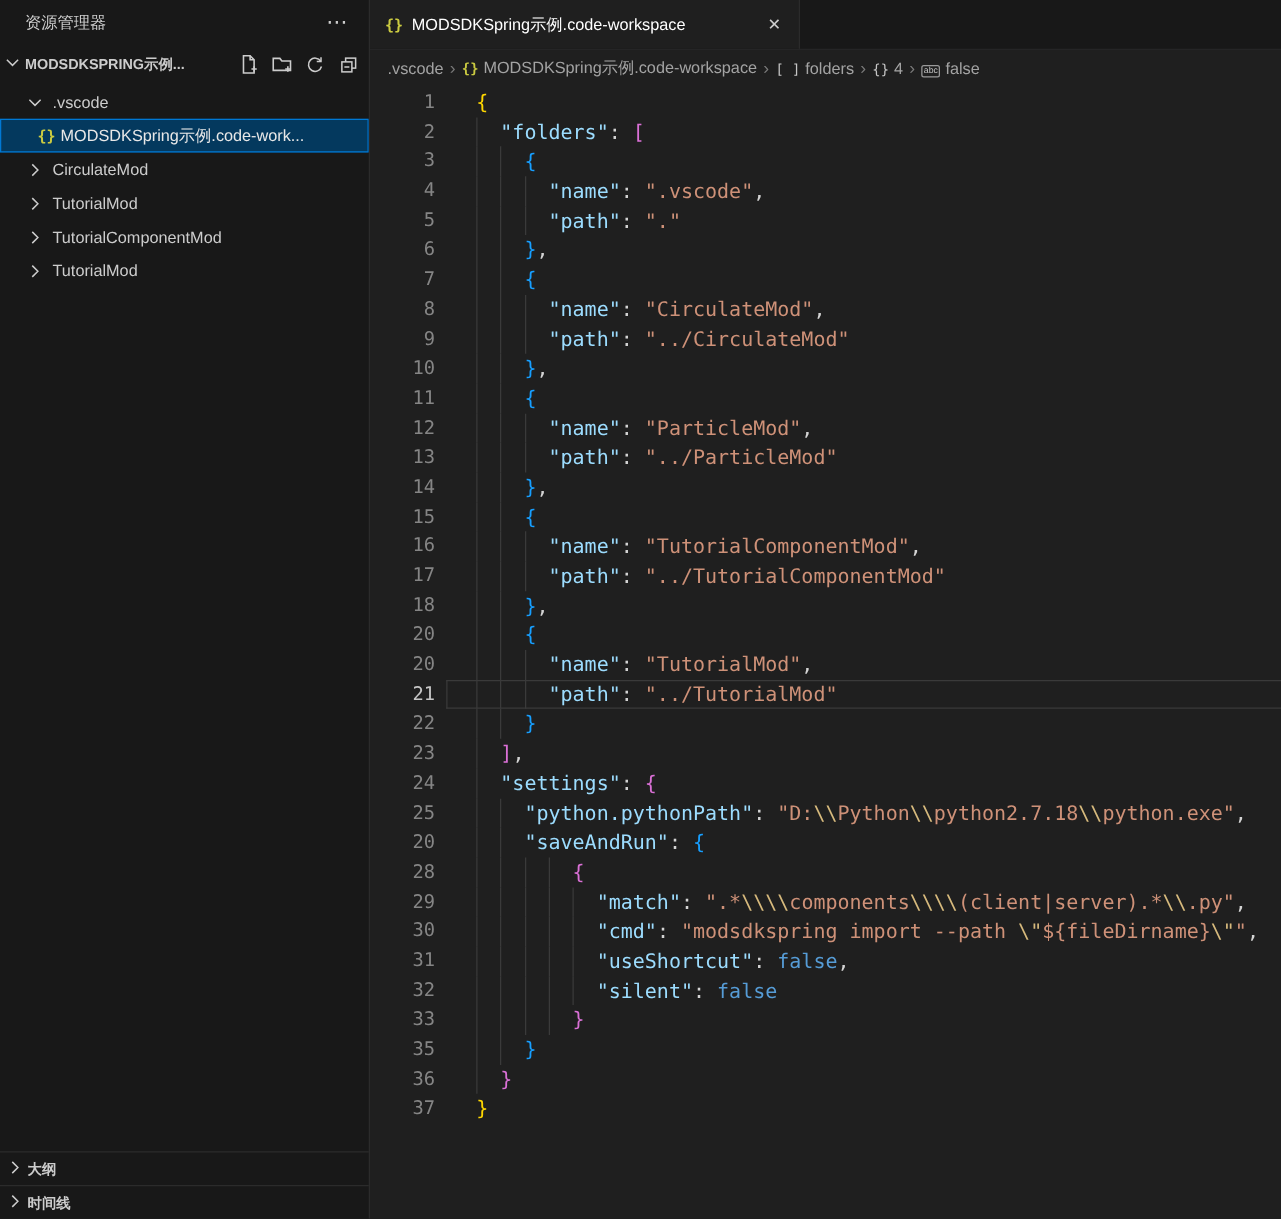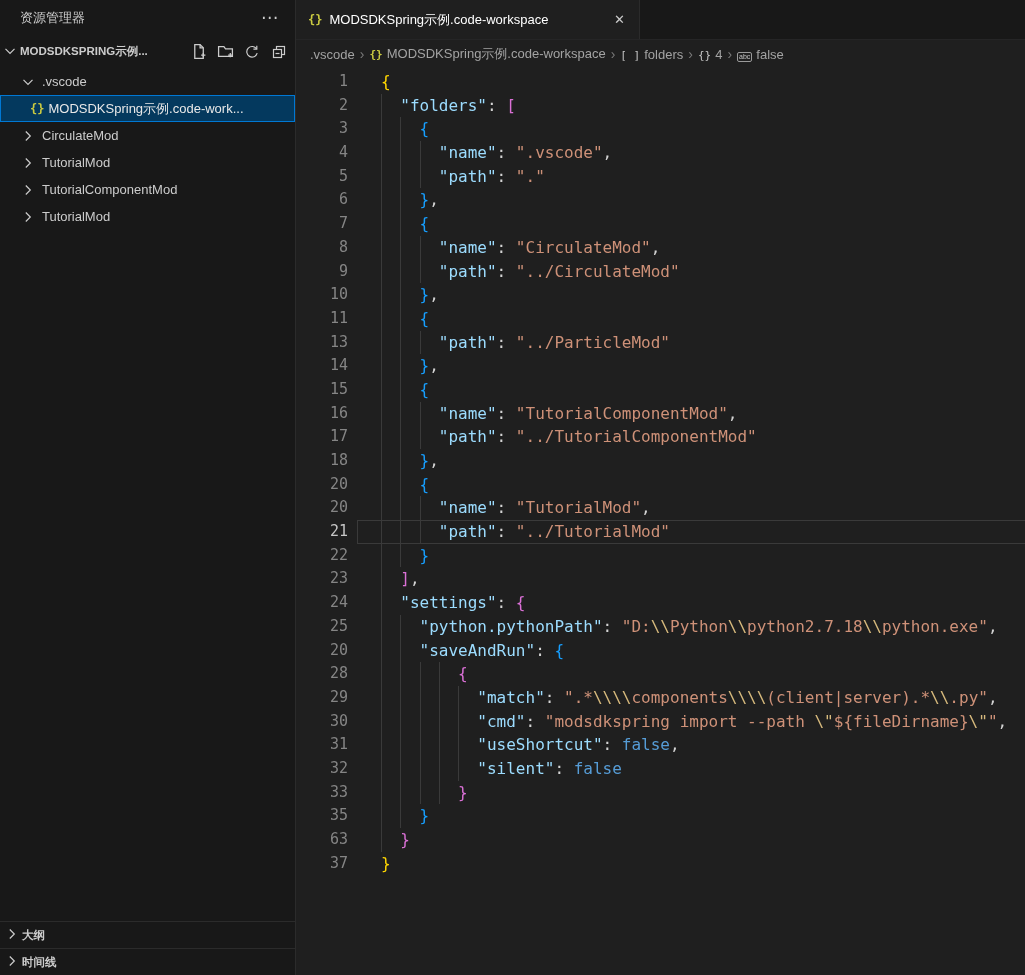--- a/index.html
+++ b/index.html
@@ -215,20 +215,21 @@
         <div class="code-line"><div class="line-number">2</div><div class="line-content"><span class="guide" style="left: 0ch;"></span><span>  </span><span class="t-key">"folders"</span><span class="t-punct">: </span><span class="t-b2">[</span></div></div>
         <div class="code-line"><div class="line-number">3</div><div class="line-content"><span class="guide" style="left: 0ch;"></span><span class="guide" style="left: 2ch;"></span><span>    </span><span class="t-b3">{</span></div></div>
         <div class="code-line"><div class="line-number">4</div><div class="line-content"><span class="guide" style="left: 0ch;"></span><span class="guide" style="left: 2ch;"></span><span class="guide" style="left: 4ch;"></span><span>      </span><span class="t-key">"name"</span><span class="t-punct">: </span><span class="t-str">".vscode"</span><span class="t-punct">,</span></div></div>
         <div class="code-line"><div class="line-number">5</div><div class="line-content"><span class="guide" style="left: 0ch;"></span><span class="guide" style="left: 2ch;"></span><span class="guide" style="left: 4ch;"></span><span>      </span><span class="t-key">"path"</span><span class="t-punct">: </span><span class="t-str">"."</span></div></div>
         <div class="code-line"><div class="line-number">6</div><div class="line-content"><span class="guide" style="left: 0ch;"></span><span class="guide" style="left: 2ch;"></span><span>    </span><span class="t-b3">}</span><span class="t-punct">,</span></div></div>
         <div class="code-line"><div class="line-number">7</div><div class="line-content"><span class="guide" style="left: 0ch;"></span><span class="guide" style="left: 2ch;"></span><span>    </span><span class="t-b3">{</span></div></div>
         <div class="code-line"><div class="line-number">8</div><div class="line-content"><span class="guide" style="left: 0ch;"></span><span class="guide" style="left: 2ch;"></span><span class="guide" style="left: 4ch;"></span><span>      </span><span class="t-key">"name"</span><span class="t-punct">: </span><span class="t-str">"CirculateMod"</span><span class="t-punct">,</span></div></div>
         <div class="code-line"><div class="line-number">9</div><div class="line-content"><span class="guide" style="left: 0ch;"></span><span class="guide" style="left: 2ch;"></span><span class="guide" style="left: 4ch;"></span><span>      </span><span class="t-key">"path"</span><span class="t-punct">: </span><span class="t-str">"../CirculateMod"</span></div></div>
         <div class="code-line"><div class="line-number">10</div><div class="line-content"><span class="guide" style="left: 0ch;"></span><span class="guide" style="left: 2ch;"></span><span>    </span><span class="t-b3">}</span><span class="t-punct">,</span></div></div>
         <div class="code-line"><div class="line-number">11</div><div class="line-content"><span class="guide" style="left: 0ch;"></span><span class="guide" style="left: 2ch;"></span><span>    </span><span class="t-b3">{</span></div></div>
+        <div class="code-line"><div class="line-number">12</div><div class="line-content"><span class="guide" style="left: 0ch;"></span><span class="guide" style="left: 2ch;"></span><span class="guide" style="left: 4ch;"></span><span>      </span><span class="t-key">"name"</span><span class="t-punct">: </span><span class="t-str">"ParticleMod"</span><span class="t-punct">,</span></div></div>
         <div class="code-line"><div class="line-number">13</div><div class="line-content"><span class="guide" style="left: 0ch;"></span><span class="guide" style="left: 2ch;"></span><span class="guide" style="left: 4ch;"></span><span>      </span><span class="t-key">"path"</span><span class="t-punct">: </span><span class="t-str">"../ParticleMod"</span></div></div>
         <div class="code-line"><div class="line-number">14</div><div class="line-content"><span class="guide" style="left: 0ch;"></span><span class="guide" style="left: 2ch;"></span><span>    </span><span class="t-b3">}</span><span class="t-punct">,</span></div></div>
         <div class="code-line"><div class="line-number">15</div><div class="line-content"><span class="guide" style="left: 0ch;"></span><span class="guide" style="left: 2ch;"></span><span>    </span><span class="t-b3">{</span></div></div>
         <div class="code-line"><div class="line-number">16</div><div class="line-content"><span class="guide" style="left: 0ch;"></span><span class="guide" style="left: 2ch;"></span><span class="guide" style="left: 4ch;"></span><span>      </span><span class="t-key">"name"</span><span class="t-punct">: </span><span class="t-str">"TutorialComponentMod"</span><span class="t-punct">,</span></div></div>
         <div class="code-line"><div class="line-number">17</div><div class="line-content"><span class="guide" style="left: 0ch;"></span><span class="guide" style="left: 2ch;"></span><span class="guide" style="left: 4ch;"></span><span>      </span><span class="t-key">"path"</span><span class="t-punct">: </span><span class="t-str">"../TutorialComponentMod"</span></div></div>
         <div class="code-line"><div class="line-number">18</div><div class="line-content"><span class="guide" style="left: 0ch;"></span><span class="guide" style="left: 2ch;"></span><span>    </span><span class="t-b3">}</span><span class="t-punct">,</span></div></div>
         <div class="code-line"><div class="line-number">20</div><div class="line-content"><span class="guide" style="left: 0ch;"></span><span class="guide" style="left: 2ch;"></span><span>    </span><span class="t-b3">{</span></div></div>
         <div class="code-line"><div class="line-number">20</div><div class="line-content"><span class="guide" style="left: 0ch;"></span><span class="guide" style="left: 2ch;"></span><span class="guide" style="left: 4ch;"></span><span>      </span><span class="t-key">"name"</span><span class="t-punct">: </span><span class="t-str">"TutorialMod"</span><span class="t-punct">,</span></div></div>
         <div class="code-line current"><div class="line-number">21</div><div class="line-content"><span class="guide" style="left: 0ch;"></span><span class="guide" style="left: 2ch;"></span><span class="guide" style="left: 4ch;"></span><span>      </span><span class="t-key">"path"</span><span class="t-punct">: </span><span class="t-str">"../TutorialMod"</span></div></div>
         <div class="code-line"><div class="line-number">22</div><div class="line-content"><span class="guide" style="left: 0ch;"></span><span class="guide" style="left: 2ch;"></span><span>    </span><span class="t-b3">}</span></div></div>
@@ -236,17 +237,17 @@
         <div class="code-line"><div class="line-number">24</div><div class="line-content"><span class="guide" style="left: 0ch;"></span><span>  </span><span class="t-key">"settings"</span><span class="t-punct">: </span><span class="t-b2">{</span></div></div>
         <div class="code-line"><div class="line-number">25</div><div class="line-content"><span class="guide" style="left: 0ch;"></span><span class="guide" style="left: 2ch;"></span><span>    </span><span class="t-key">"python.pythonPath"</span><span class="t-punct">: </span><span class="t-str">"D:</span><span class="t-esc">\\</span><span class="t-str">Python</span><span class="t-esc">\\</span><span class="t-str">python2.7.18</span><span class="t-esc">\\</span><span class="t-str">python.exe"</span><span class="t-punct">,</span></div></div>
         <div class="code-line"><div class="line-number">20</div><div class="line-content"><span class="guide" style="left: 0ch;"></span><span class="guide" style="left: 2ch;"></span><span>    </span><span class="t-key">"saveAndRun"</span><span class="t-punct">: </span><span class="t-b3">{</span></div></div>
         <div class="code-line"><div class="line-number">28</div><div class="line-content"><span class="guide" style="left: 0ch;"></span><span class="guide" style="left: 2ch;"></span><span class="guide" style="left: 4ch;"></span><span class="guide" style="left: 6ch;"></span><span>        </span><span class="t-b2">{</span></div></div>
         <div class="code-line"><div class="line-number">29</div><div class="line-content"><span class="guide" style="left: 0ch;"></span><span class="guide" style="left: 2ch;"></span><span class="guide" style="left: 4ch;"></span><span class="guide" style="left: 6ch;"></span><span class="guide" style="left: 8ch;"></span><span>          </span><span class="t-key">"match"</span><span class="t-punct">: </span><span class="t-str">".*</span><span class="t-esc">\\\\</span><span class="t-str">components</span><span class="t-esc">\\\\</span><span class="t-str">(client|server).*</span><span class="t-esc">\\</span><span class="t-str">.py"</span><span class="t-punct">,</span></div></div>
         <div class="code-line"><div class="line-number">30</div><div class="line-content"><span class="guide" style="left: 0ch;"></span><span class="guide" style="left: 2ch;"></span><span class="guide" style="left: 4ch;"></span><span class="guide" style="left: 6ch;"></span><span class="guide" style="left: 8ch;"></span><span>          </span><span class="t-key">"cmd"</span><span class="t-punct">: </span><span class="t-str">"modsdkspring import --path </span><span class="t-esc">\"</span><span class="t-str">${fileDirname}</span><span class="t-esc">\"</span><span class="t-str">"</span><span class="t-punct">,</span></div></div>
         <div class="code-line"><div class="line-number">31</div><div class="line-content"><span class="guide" style="left: 0ch;"></span><span class="guide" style="left: 2ch;"></span><span class="guide" style="left: 4ch;"></span><span class="guide" style="left: 6ch;"></span><span class="guide" style="left: 8ch;"></span><span>          </span><span class="t-key">"useShortcut"</span><span class="t-punct">: </span><span class="t-kw">false</span><span class="t-punct">,</span></div></div>
         <div class="code-line"><div class="line-number">32</div><div class="line-content"><span class="guide" style="left: 0ch;"></span><span class="guide" style="left: 2ch;"></span><span class="guide" style="left: 4ch;"></span><span class="guide" style="left: 6ch;"></span><span class="guide" style="left: 8ch;"></span><span>          </span><span class="t-key">"silent"</span><span class="t-punct">: </span><span class="t-kw">false</span></div></div>
         <div class="code-line"><div class="line-number">33</div><div class="line-content"><span class="guide" style="left: 0ch;"></span><span class="guide" style="left: 2ch;"></span><span class="guide" style="left: 4ch;"></span><span class="guide" style="left: 6ch;"></span><span>        </span><span class="t-b2">}</span></div></div>
         <div class="code-line"><div class="line-number">35</div><div class="line-content"><span class="guide" style="left: 0ch;"></span><span class="guide" style="left: 2ch;"></span><span>    </span><span class="t-b3">}</span></div></div>
-        <div class="code-line"><div class="line-number">63</div><div class="line-content"><span class="guide" style="left: 0ch;"></span><span>  </span><span class="t-b2">}</span></div></div>
+        <div class="code-line"><div class="line-number">36</div><div class="line-content"><span class="guide" style="left: 0ch;"></span><span>  </span><span class="t-b2">}</span></div></div>
         <div class="code-line"><div class="line-number">37</div><div class="line-content"><span class="t-b1">}</span></div></div>
       </div>
   </main>
 </div>
 
 </body></html>

